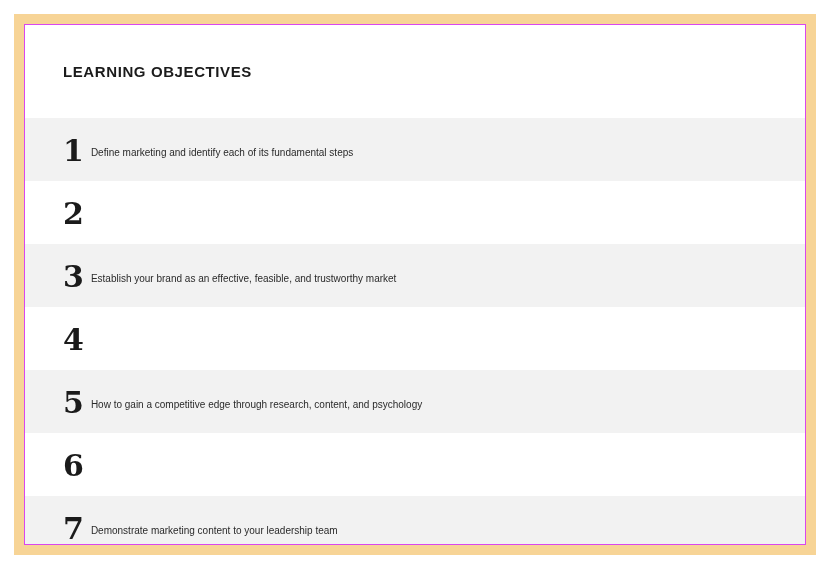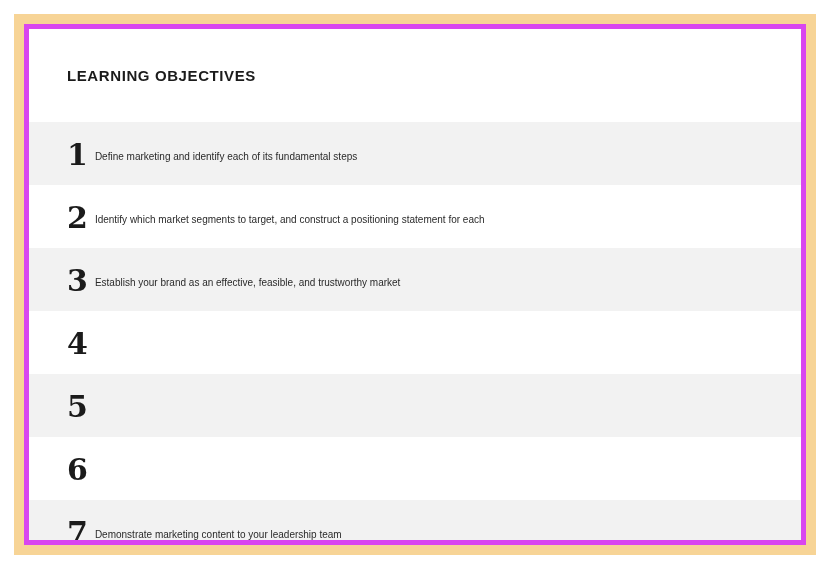--- a/index.html
+++ b/index.html
@@ -24,21 +24,21 @@
     box-sizing: border-box;
     background: #f7d496;
     padding: 10px;
   }
 
   
   #card-inner {
     width: 100%;
     height: 100%;
     box-sizing: border-box;
-    border: 5px solid #d946ef;
+    border: 1px solid #d946ef;
     background: #14b8a6;
     overflow: hidden;
     position: relative;
   }
 
   #card-header {
     height: 93px;
     box-sizing: border-box;
     background: #ffffff;
     display: flex;
@@ -101,34 +101,34 @@
       <span class="title-text">LEARNING OBJECTIVES</span>
     </div>
 
     <div class="objective-row striped">
       <span class="objective-number">1</span>
       <span class="objective-text">Define marketing and identify each of its fundamental steps</span>
     </div>
 
     <div class="objective-row">
       <span class="objective-number">2</span>
-      <span class="objective-text">Identify which market segments to target, and construct a positioning statement for each</span>
     </div>
 
     <div class="objective-row striped">
       <span class="objective-number">3</span>
       <span class="objective-text">Establish your brand as an effective, feasible, and trustworthy market</span>
     </div>
 
     <div class="objective-row">
       <span class="objective-number">4</span>
     </div>
 
     <div class="objective-row striped">
       <span class="objective-number">5</span>
+      <span class="objective-text">How to gain a competitive edge through research, content, and psychology</span>
     </div>
 
     <div class="objective-row">
       <span class="objective-number">6</span>
     </div>
 
     <div class="objective-row striped">
       <span class="objective-number">7</span>
       <span class="objective-text">Demonstrate marketing content to your leadership team</span>
     </div>

